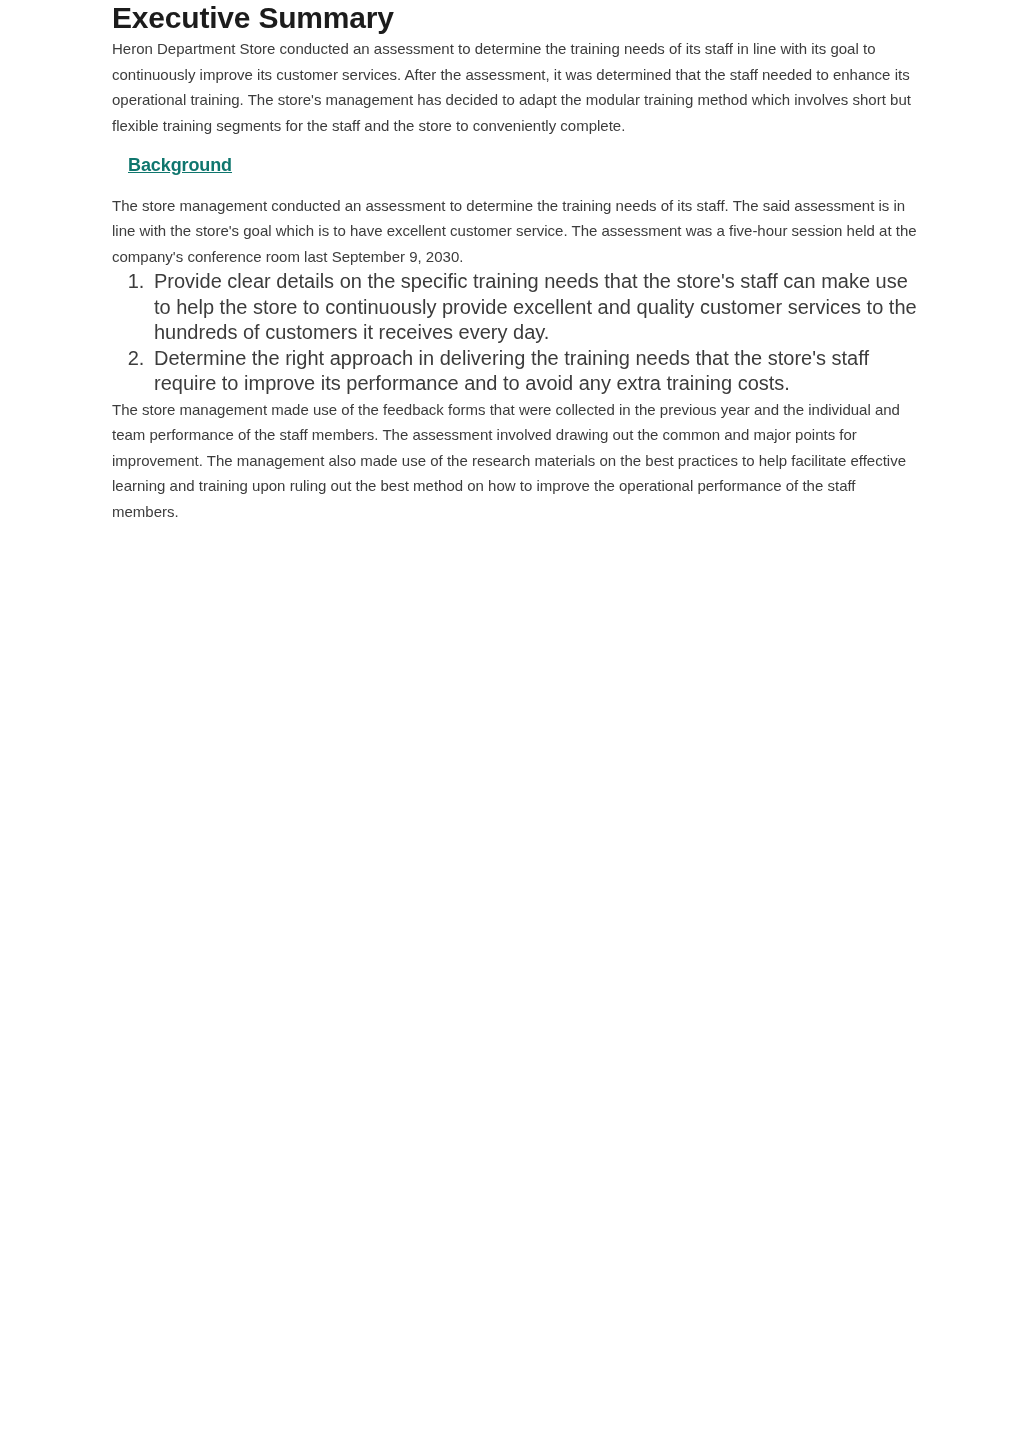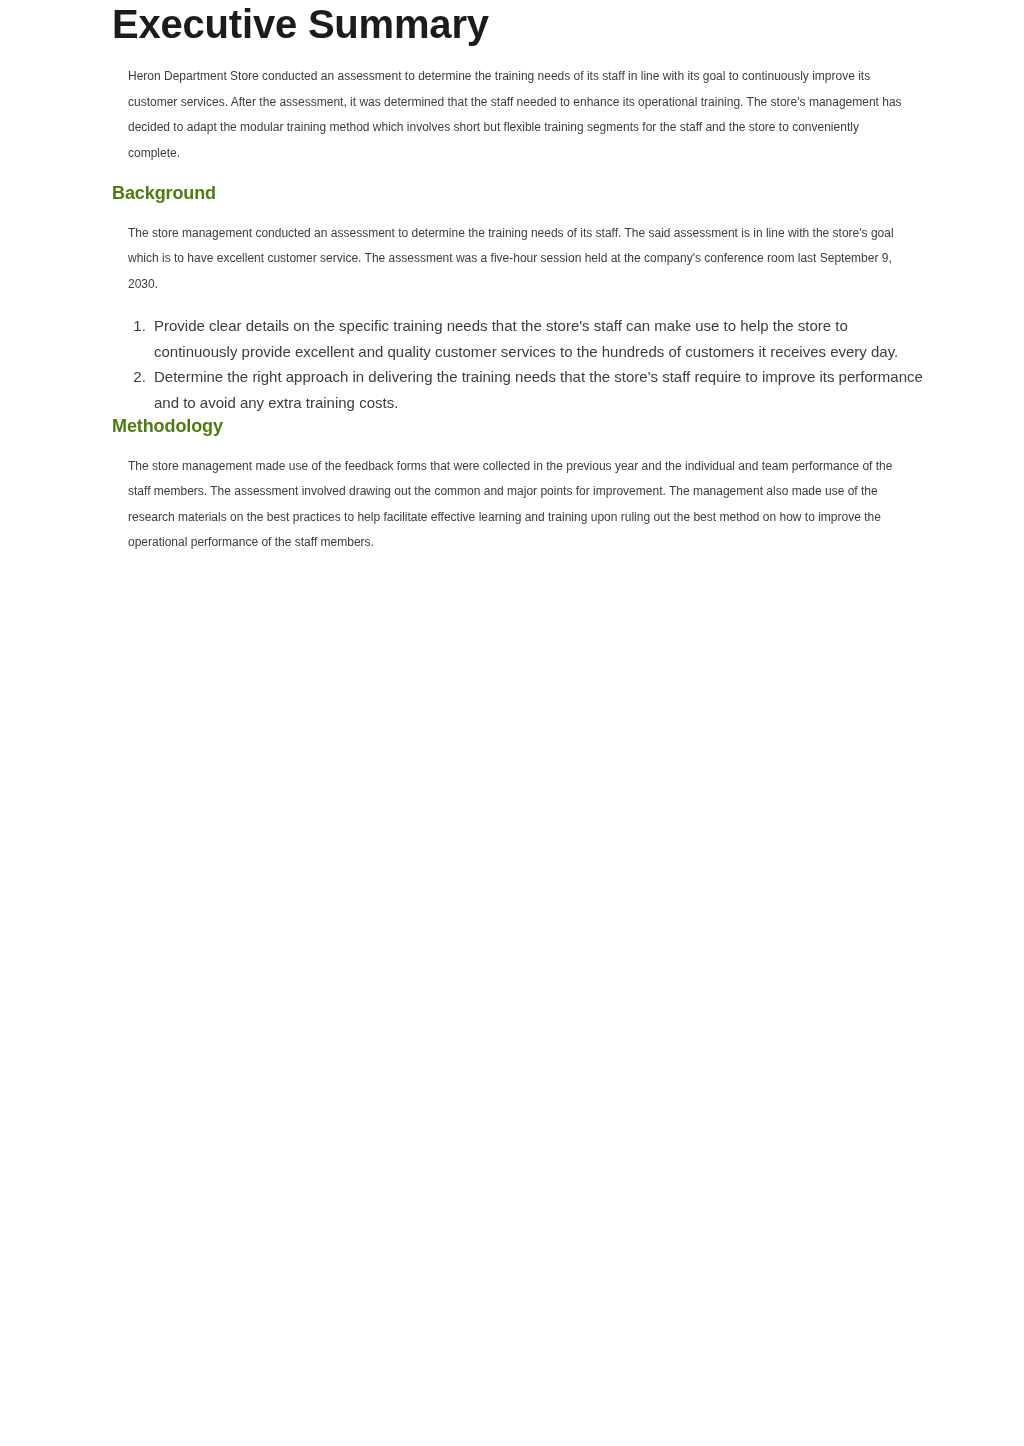--- a/index.html
+++ b/index.html
@@ -23,44 +23,45 @@
     overflow: hidden;
   }
   .content {
     position: absolute;
     left: 112px;
     top: 0;
     width: 812px;
   }
 
   h1.doc-h1 {
-    font-size: 40px;
+    font-size: 30px;
     line-height: 1.2;
     font-weight: bold;
     color: #1c1c1c;
     letter-spacing: -0.2px;
     margin: 0;
   }
   h2.doc-h2 {
     font-size: 18px;
     line-height: 1.25;
     font-weight: bold;
-    color: #4d7c0f;
+    color: #0f766e;
     letter-spacing: -0.1px;
-    margin: 0;
+    margin: 16px;
+    text-decoration: underline;
   }
   p.doc-p {
-    font-size: 12px;
+    font-size: 15px;
     line-height: 25.5px;
     color: #3c3c3c;
-    margin: 16px;
+    margin: 0;
     text-align: left;
   }
   ol.doc-ol {
-    font-size: 15px;
+    font-size: 20px;
     line-height: 25.5px;
     color: #3c3c3c;
     margin: 0;
     padding-left: 38px;
     list-style-position: outside;
   }
   ol.doc-ol > li {
     padding-left: 4px;
     margin: 0;
   }
@@ -92,18 +93,17 @@
 
     <p class="doc-p blk-bg-para">The store management conducted an assessment to determine the training needs of its staff. The said assessment is in line with the store's goal which is to have excellent customer service. The assessment was a five-hour session held at the company's conference room last September 9, 2030.</p>
 
 
 
     <ol class="doc-ol blk-obj-list">
       <li>Provide clear details on the specific training needs that the store's staff can make use to help the store to continuously provide excellent and quality customer services to the hundreds of customers it receives every day.</li>
       <li>Determine the right approach in delivering the training needs that the store's staff require to improve its performance and to avoid any extra training costs.</li>
     </ol>
 
-    <h2 class="doc-h2 blk-method">Methodology</h2>
 
     <p class="doc-p blk-method-para">The store management made use of the feedback forms that were collected in the previous year and the individual and team performance of the staff members. The assessment involved drawing out the common and major points for improvement. The management also made use of the research materials on the best practices to help facilitate effective learning and training upon ruling out the best method on how to improve the operational performance of the staff members.</p>
 
   </div>
 </div>
 
 </body></html>

